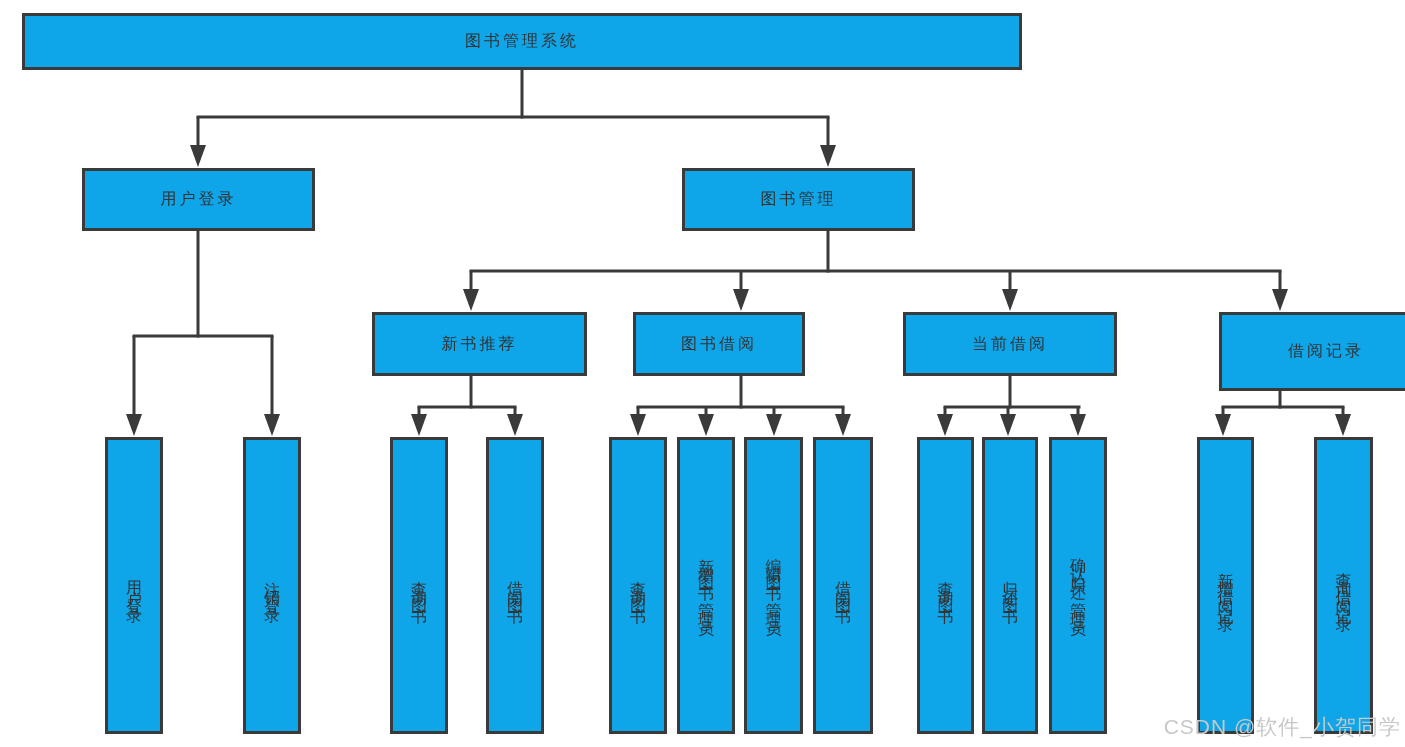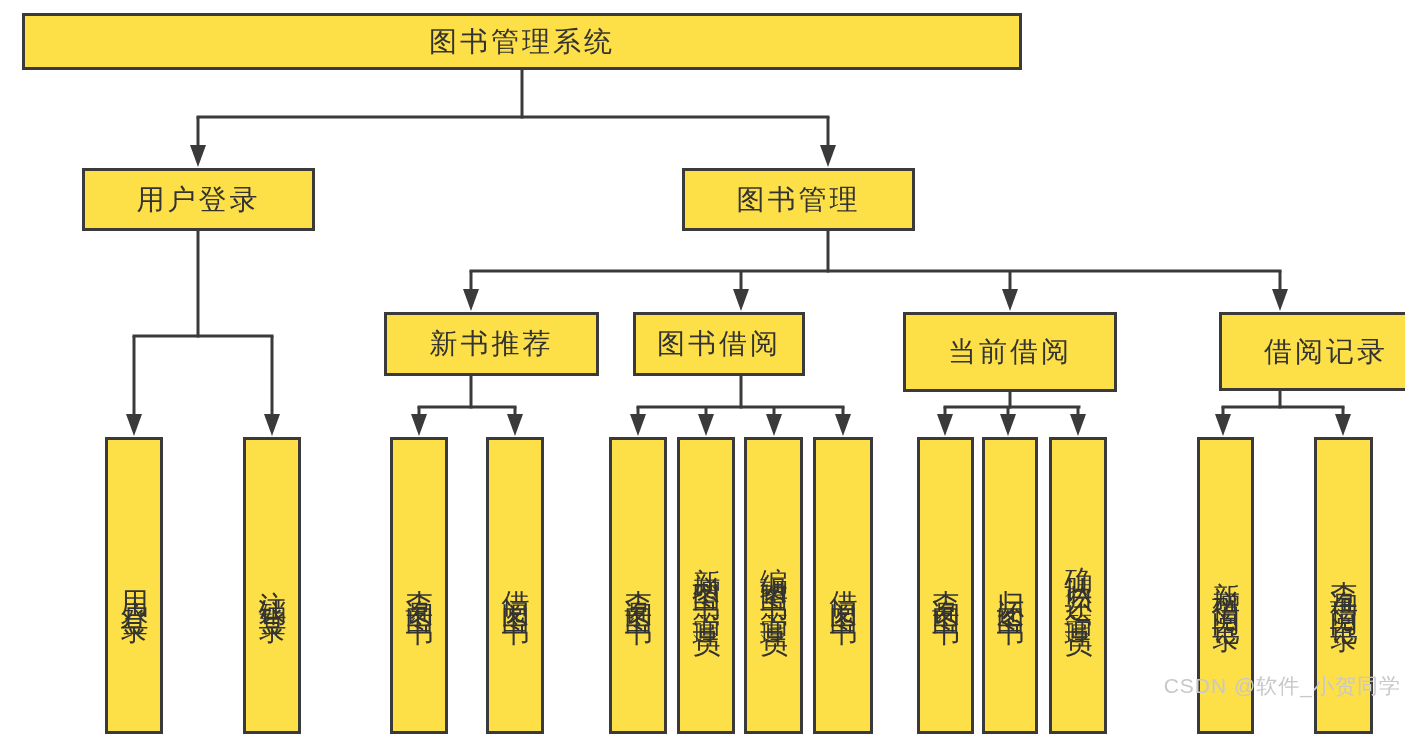--- a/index.html
+++ b/index.html
@@ -16,37 +16,37 @@
     overflow:hidden;
     font-family:"Liberation Sans","DejaVu Sans",sans-serif;
   }
   .wires{position:absolute;left:0;top:0;width:1405px;height:747px;}
   .wires line{stroke:var(--line);stroke-width:3;}
   .wires polygon{fill:var(--line);}
   .node{
     position:absolute;
     box-sizing:border-box;
     border:3px solid var(--line);
-    background:#fde047;
+    background:#0ea5e9;
     display:flex;
     align-items:center;
     justify-content:center;
     color:var(--text);
-    font-size:28px;
+    font-size:16px;
   }
   .node.h{letter-spacing:3px;white-space:nowrap;}
   .node.v{
     writing-mode:vertical-rl;
     text-orientation:mixed;
     letter-spacing:9px;
     line-height:1;
   }
   .watermark{
     position:absolute;
-    right:4px;top:672px;
+    right:4px;top:713px;
     font-size:21px;
     letter-spacing:1px;
     color:var(--watermark);
     white-space:nowrap;
     z-index:5;
   }
 </style>
 </head>
 <body>
 
@@ -119,23 +119,23 @@
       <polygon points="1215,414 1231,414 1223,436"></polygon>
       <polygon points="1335,414 1351,414 1343,436"></polygon>
     </g>
   </svg>
 
   <div class="node h" style="left:22px;top:13px;width:1000px;height:57px">图书管理系统</div>
 
   <div class="node h" style="left:82px;top:168px;width:233px;height:63px">用户登录</div>
   <div class="node h" style="left:682px;top:168px;width:233px;height:63px">图书管理</div>
 
-  <div class="node h" style="left:384px;top:312px;width:215px;height:64px">新书推荐</div>
+  <div class="node h" style="left:372px;top:312px;width:215px;height:64px">新书推荐</div>
   <div class="node h" style="left:633px;top:312px;width:172px;height:64px">图书借阅</div>
-  <div class="node h" style="left:903px;top:312px;width:214px;height:80px">当前借阅</div>
+  <div class="node h" style="left:903px;top:312px;width:214px;height:64px">当前借阅</div>
   <div class="node h" style="left:1219px;top:312px;width:214px;height:79px">借阅记录</div>
 
   <div class="node v" style="left:105px;top:437px;width:58px;height:297px">用户登录</div>
   <div class="node v" style="left:243px;top:437px;width:58px;height:297px">注销登录</div>
 
   <div class="node v" style="left:390px;top:437px;width:58px;height:297px">查询图书</div>
   <div class="node v" style="left:486px;top:437px;width:58px;height:297px">借阅图书</div>
 
   <div class="node v" style="left:609px;top:437px;width:58px;height:297px">查询图书</div>
   <div class="node v" style="left:677px;top:437px;width:58px;height:297px">新增图书（管理员）</div>

